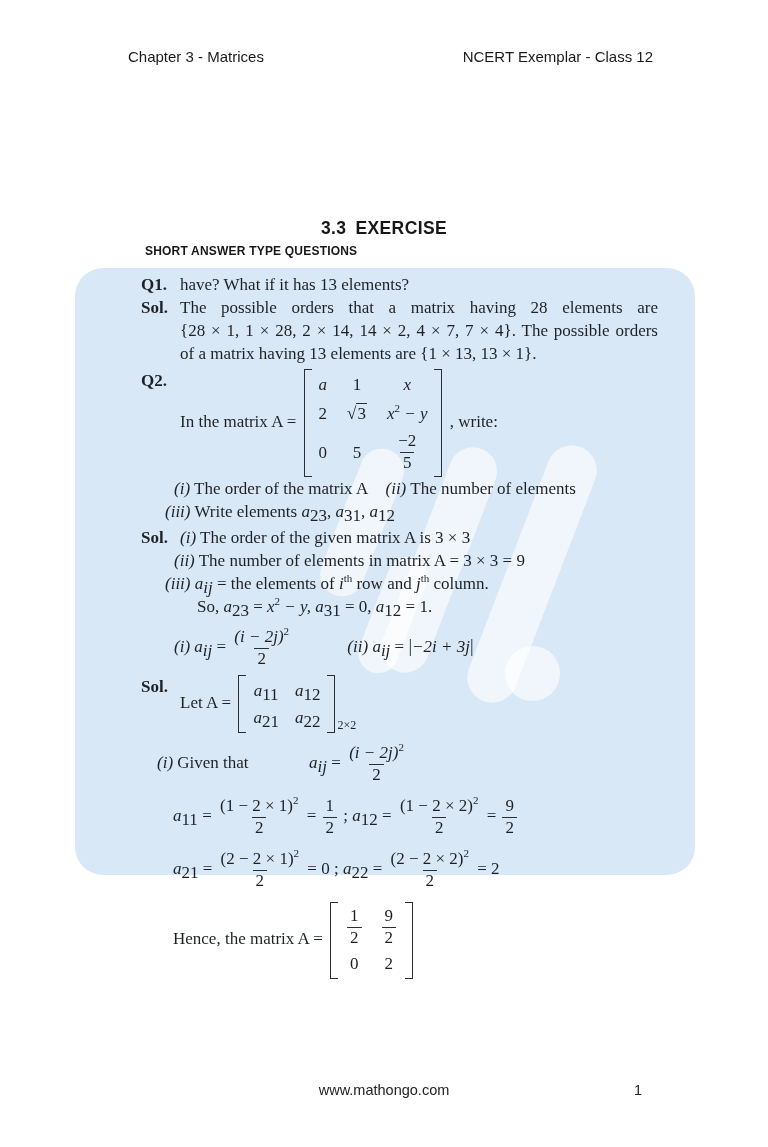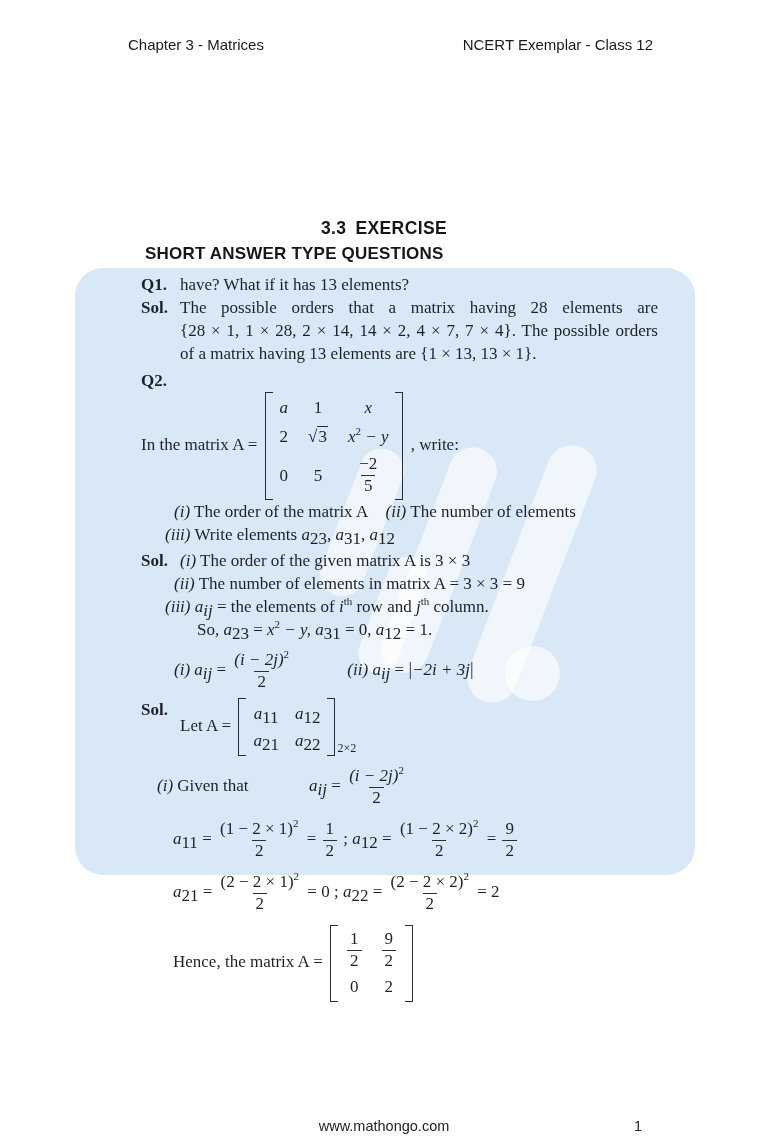--- a/index.html
+++ b/index.html
@@ -1,31 +1,31 @@
 <!DOCTYPE html>
 <html><head>
 <meta charset="utf-8">
 <style>
   html,body{margin:0;padding:0;background:#ffffff;}
   .page{position:relative;width:768px;height:1147px;background:#ffffff;overflow:hidden;
         font-family:"Liberation Serif", serif;color:#1d2126;}
   
-  .hdr{position:absolute;top:36px;left:0;width:768px;display:flex;justify-content:space-between;
+  .hdr{position:absolute;top:48px;left:0;width:768px;display:flex;justify-content:space-between;
        padding:0 115px 0 128px;box-sizing:border-box;
        font-family:"Liberation Sans", sans-serif;font-size:15px;color:#1a1a1a;}
-  .ftr{position:absolute;top:1118px;left:0;width:768px;
+  .ftr{position:absolute;top:1082px;left:0;width:768px;
        font-family:"Liberation Sans", sans-serif;font-size:14.5px;color:#222;}
   .ftr .url{display:block;text-align:center;}
   .ftr .pg{position:absolute;top:0;right:126px;}
   
   .title{position:absolute;top:218px;left:0;width:768px;text-align:center;
          font-family:"Liberation Sans", sans-serif;font-weight:bold;font-size:17.5px;color:#171717;letter-spacing:.4px;}
   .title .tgap{margin-left:9px;}
   .subtitle{position:absolute;top:244px;left:145px;
-            font-family:"Liberation Sans", sans-serif;font-weight:bold;font-size:17px;color:#171717;letter-spacing:.2px;}
+            font-family:"Liberation Sans", sans-serif;font-weight:bold;font-size:12px;color:#171717;letter-spacing:.2px;}
   
   .hl-box{position:absolute;left:75px;top:268px;width:620px;height:607px;border-radius:28px;
           background:#d9e8f6;overflow:hidden;z-index:0;}
   .wm-bar{position:absolute;background:rgba(255,255,255,0.62);border-radius:26px;}
   .b1{left:265px;top:177px;width:44px;height:155px;transform:rotate(21deg);}
   .b2{left:340px;top:173px;width:48px;height:238px;transform:rotate(21deg);}
   .b3{left:432px;top:170px;width:50px;height:272px;transform:rotate(21deg);}
   .b4{left:298px;top:286px;width:40px;height:122px;transform:rotate(21deg);}
   .wm-dot{position:absolute;left:430px;top:378px;width:55px;height:55px;border-radius:50%;
           background:rgba(255,255,255,0.62);}
@@ -48,21 +48,21 @@
   .brk.l{border-right:none;margin-right:5px;}
   .brk.r{border-left:none;margin-left:5px;}
   .mgrid{display:grid;align-items:center;justify-items:center;padding:4px 2px;}
   .g3{grid-template-columns:auto auto auto;column-gap:20px;row-gap:6px;}
   .g2{grid-template-columns:auto auto;column-gap:16px;row-gap:4px;}
   .morder{align-self:flex-end;font-size:12px;transform:translateY(4px);margin-left:2px;}
   .sqrt-arg{border-top:1.3px solid #2a2e33;padding:0 1px;}
   .abs{font-size:18px;}
   
   .r-q1{margin-top:5px;}
-  .r-q2{margin-top:4px;flex-direction:column;}
+  .r-q2{margin-top:4px;}
   .r-parts{padding-left:99px;font-family:Liberation Serif, serif;}
   .r-parts .lbl2{margin-left:14px;}
   .r-p3{padding-left:90px;}
   .r-sol2i{margin-top:3px;}
   .r-so{padding-left:122px;}
   .r-q3{margin-top:3px;}
   .r-q3p{padding-left:99px;margin:9px 0 6px 0;}
   .r-q3p .lbl2{margin-left:50px;}
   .r-sol3{margin-top:2px;}
   .r-given{padding-left:82px;margin:10px 0 6px 0;}

